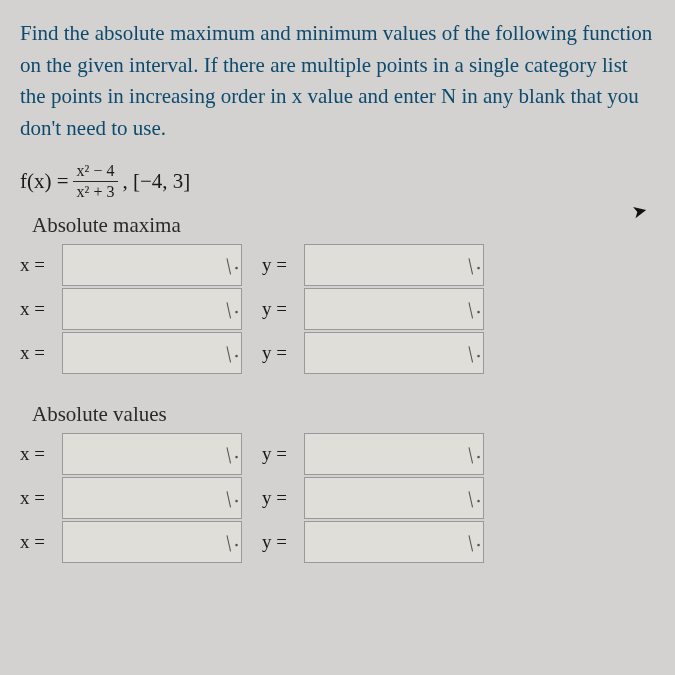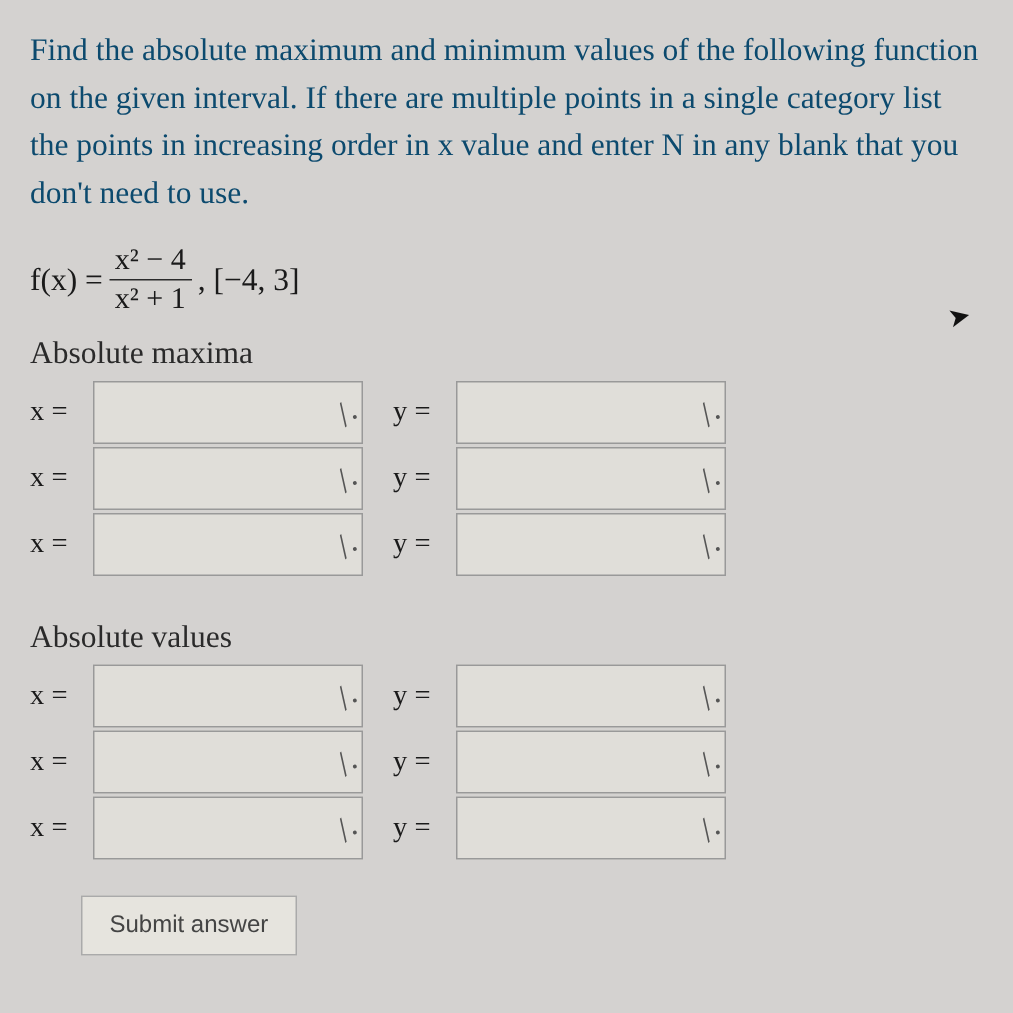--- a/index.html
+++ b/index.html
@@ -26,31 +26,31 @@
       gap: 0;
     }
     .fraction {
       display: inline-flex;
       flex-direction: column;
       align-items: center;
       vertical-align: middle;
       margin: 0 4px;
     }
     .frac-num, .frac-den {
-      font-size: 20px;
+      font-size: 16px;
       padding: 0 4px;
     }
     .frac-line {
       width: 100%;
       border-top: 1.5px solid #2a2a2a;
       margin: 1px 0;
     }
     .section-heading {
       font-size: 21px;
-      margin: 12px 0 6px 0;
+      margin: 12px 0 6px 12px;
       color: #2a2a2a;
     }
     .input-group {
       display: grid;
       grid-template-columns: 42px 180px 20px 42px 180px 20px;
       align-items: center;
       gap: 0;
       margin-bottom: 2px;
     }
     .label {
@@ -111,21 +111,21 @@
 </head>
 <body>
 
 <div class="problem-text">Find the absolute maximum and minimum values of the following function on the given interval. If there are multiple points in a single category list the points in increasing order in x value and enter N in any blank that you don't need to use.</div>
 
 <div class="function-line">
   <span>f(x) =</span>
   <span class="fraction">
     <span class="frac-num">x² − 4</span>
     <span class="frac-line"></span>
-    <span class="frac-den">x² + 1</span>
+    <span class="frac-den">x² + 3</span>
   </span>
   <span>, [−4, 3]</span>
 </div>
 
 <div class="cursor">➤</div>
 
 <div class="section-heading">Absolute maxima</div>
 
 <div class="input-group">
   <span class="label">x =</span>
@@ -215,14 +215,13 @@
   <span></span>
   <span class="label">y =</span>
   <div class="input-cell">
     <input class="input-field" type="text" style="">
     <span class="pencil">/.</span>
   </div>
   <span></span>
 </div>
 
 <div class="button-row">
-  <button class="btn">Submit answer</button>
 </div>
 
 </body></html>

